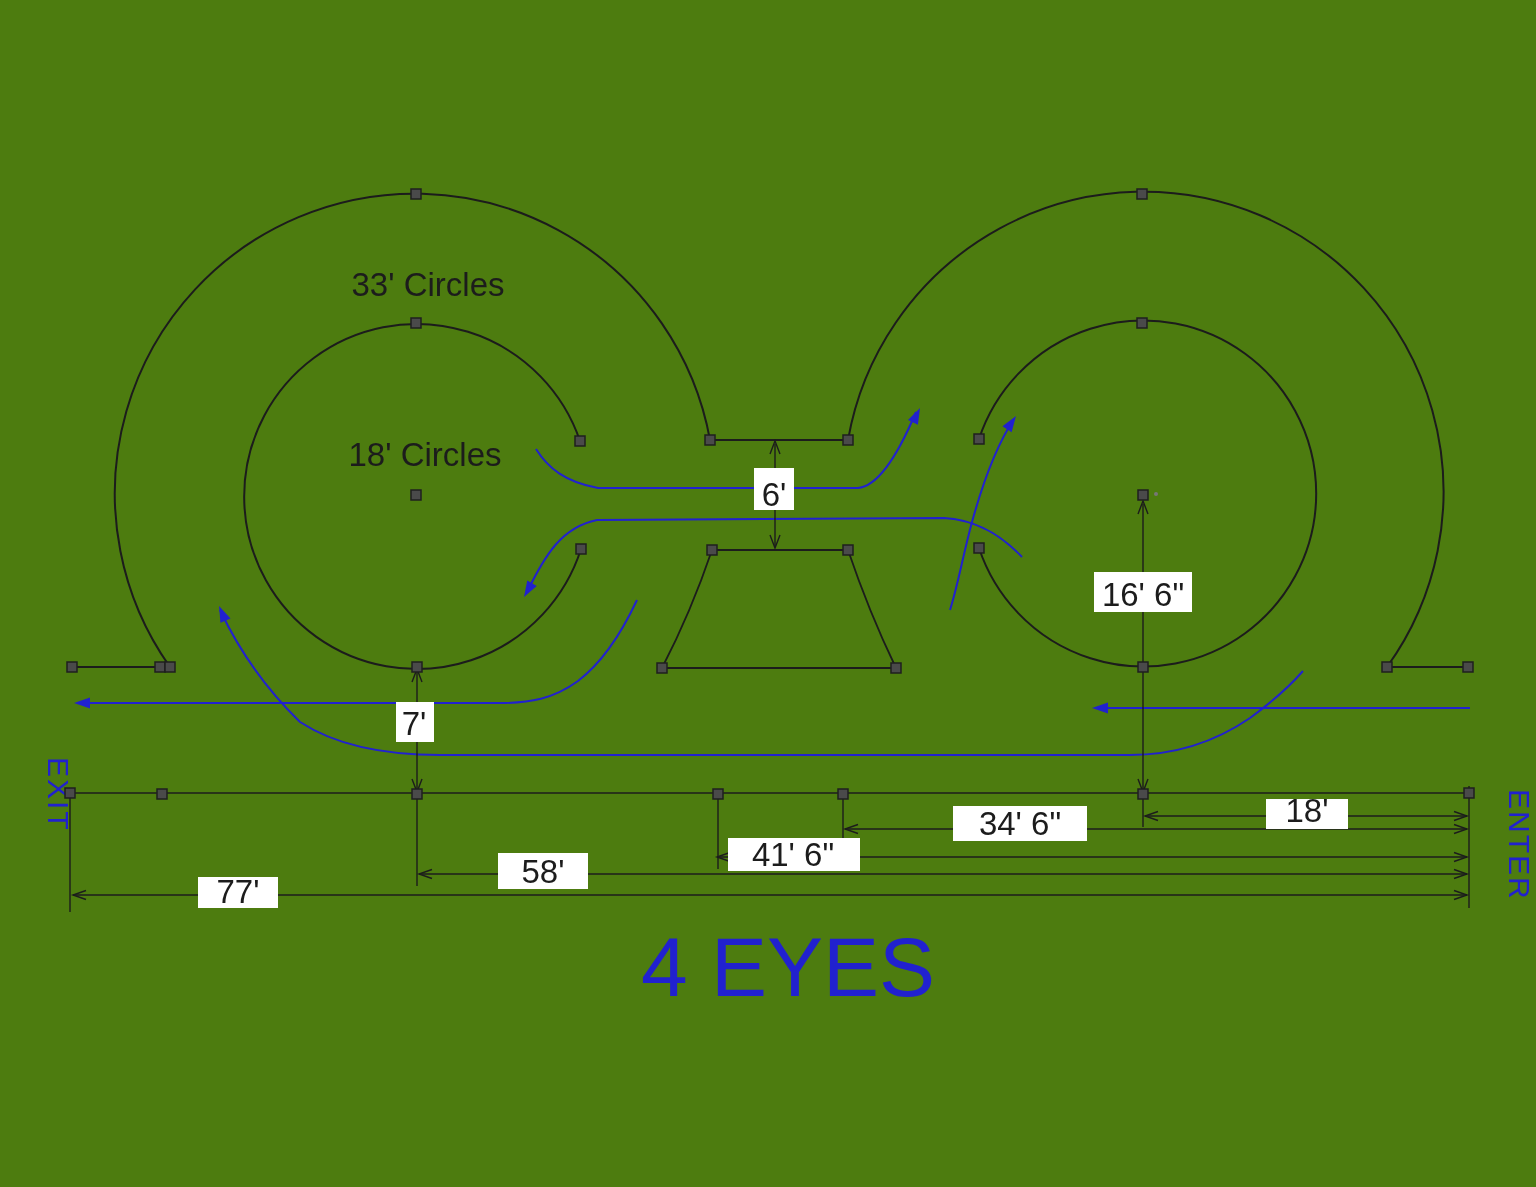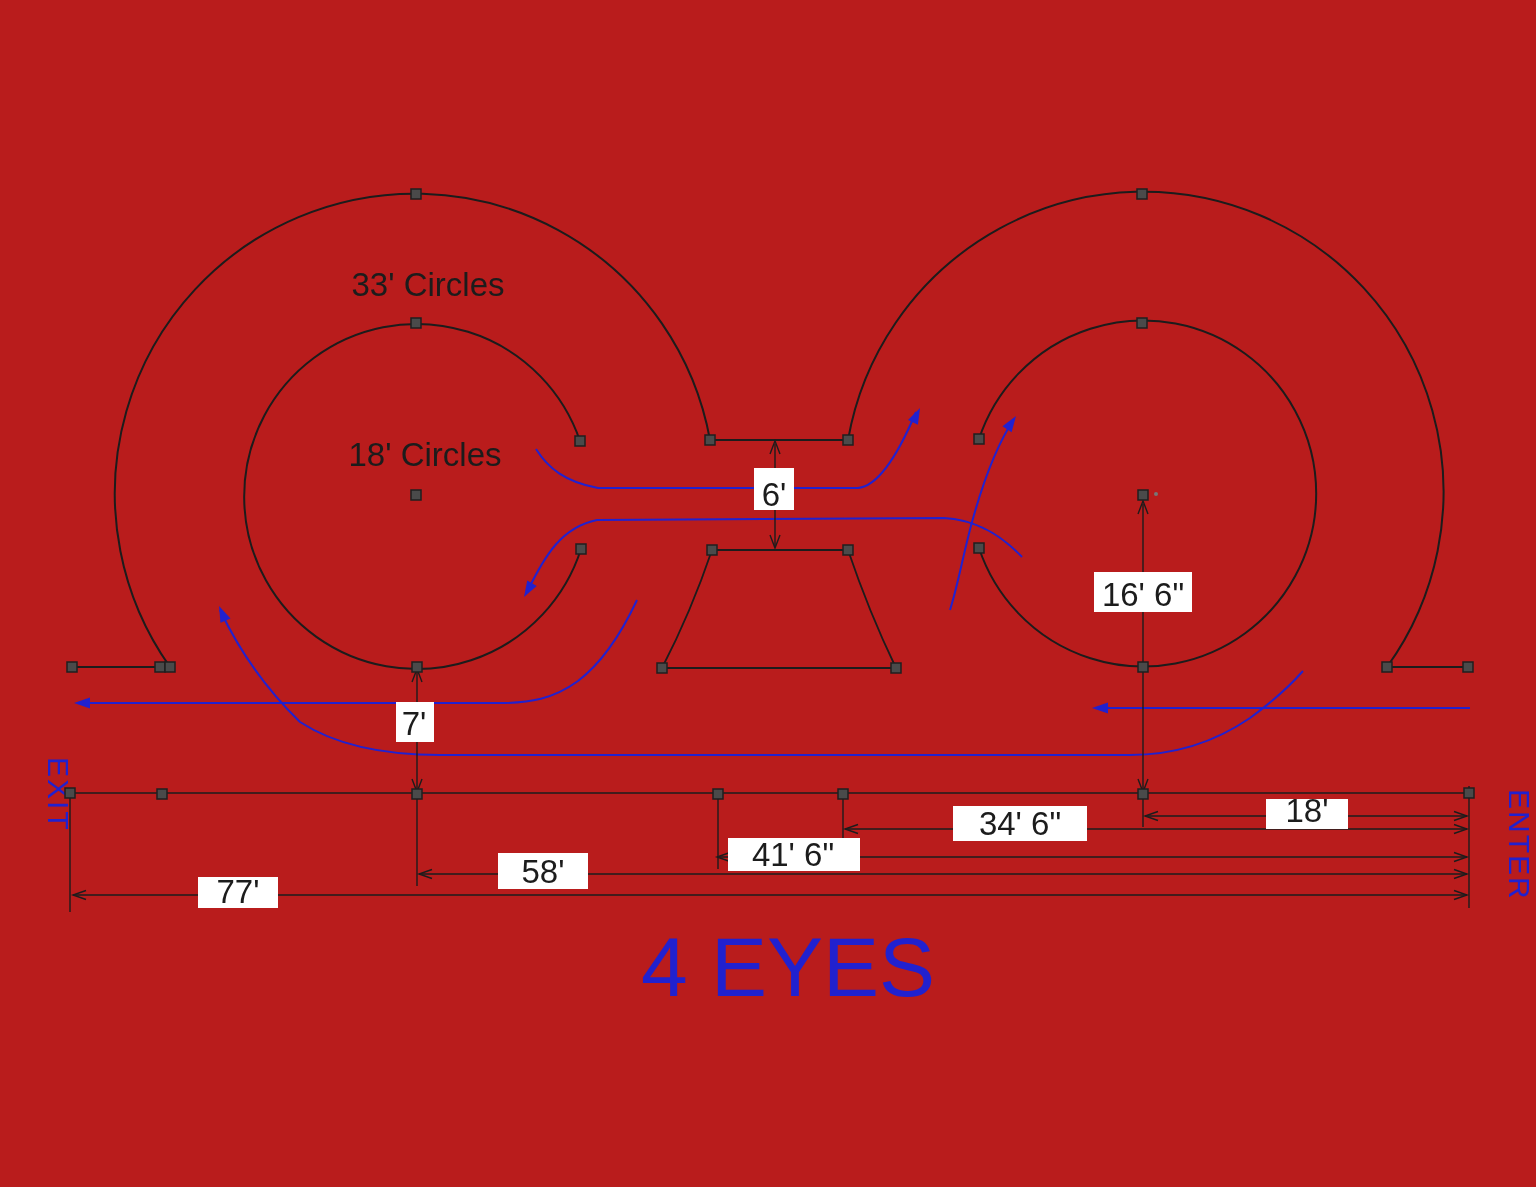--- a/index.html
+++ b/index.html
@@ -1,16 +1,16 @@
 <!DOCTYPE html>
 <html><head>
 <meta charset="utf-8">
 <style>
   html,body{margin:0;padding:0;background:#ffffff;}
-  .stage{width:1536px;height:1187px;position:relative;background:#b91c1c;overflow:hidden;}
+  .stage{width:1536px;height:1187px;position:relative;background:#4d7c0f;overflow:hidden;}
   svg{display:block;}
   text{font-family:"Liberation Sans", sans-serif;fill:#1c1c1c;}
   .lbl{font-size:33px;}
   .big-title{font-size:84px;fill:#2121cf;}
   .gate{font-size:30px;fill:#2121cf;letter-spacing:2px;}
   .ink{stroke:#1c1c1c;fill:none;}
   .blue{stroke:#2121cf;fill:none;stroke-width:2;}
   .dim{stroke:#1c1c1c;stroke-width:1.4;fill:none;}
   .mk{fill:#4a4a4a;stroke:#1f1f1f;stroke-width:1.5;}
   .bluefill{fill:#2121cf;stroke:none;}

